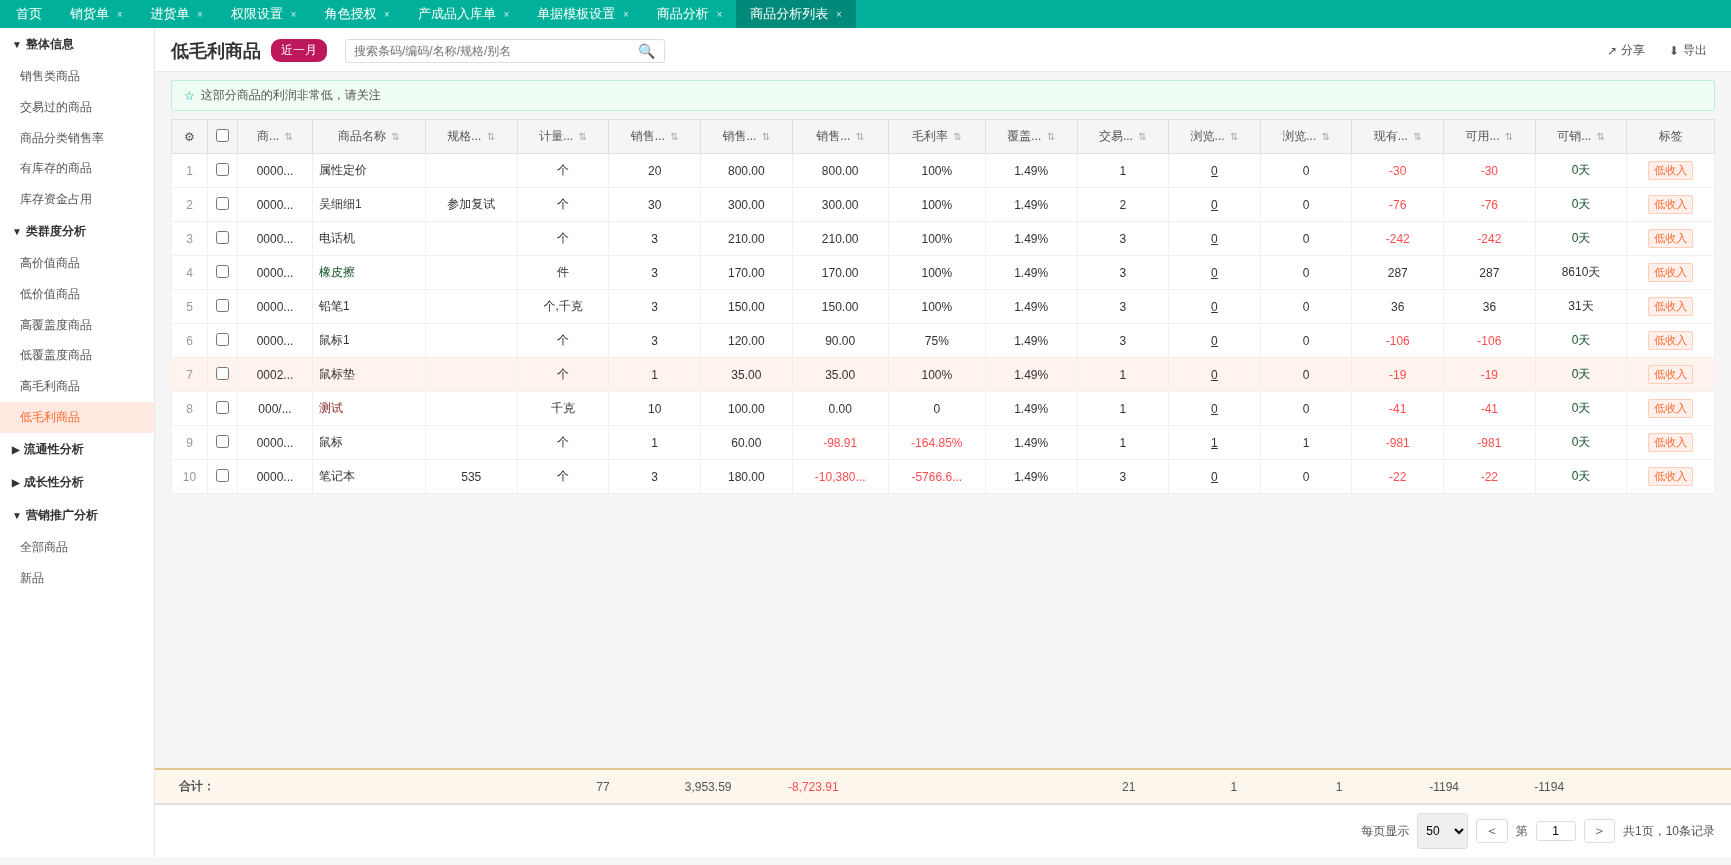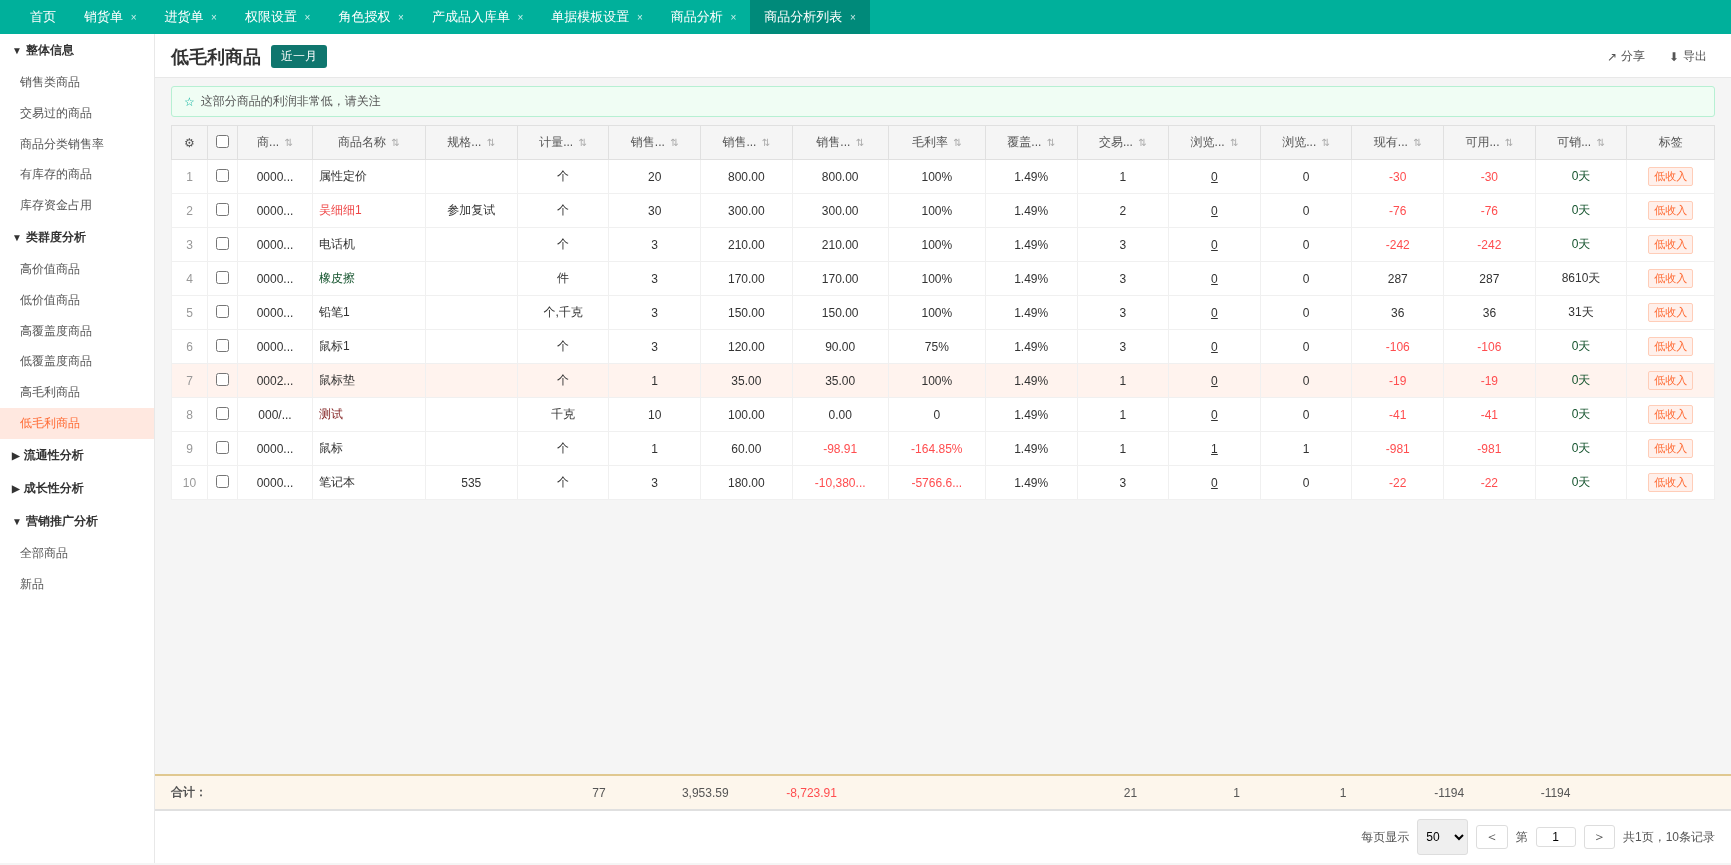--- a/index.html
+++ b/index.html
@@ -1,19 +1,19 @@
 <!DOCTYPE html>
 <html><head>
   <meta charset="utf-8">
   <style>
     * { margin: 0; padding: 0; box-sizing: border-box; }
     body { font-family: 'Microsoft YaHei', Arial, sans-serif; font-size: 12px; background: #f5f5f5; color: #333; width: 1731px; min-height: 865px; overflow-x: hidden; }
 
     
-    .top-nav { background: #00b09b; display: flex; align-items: center; height: 34px; padding: 0 16px; }
+    .top-nav { background: #00b09b; display: flex; align-items: center; height: 28px; padding: 0 2px; }
     .nav-item { color: #fff; padding: 0 14px; height: 36px; line-height: 36px; cursor: pointer; font-size: 13px; white-space: nowrap; }
     .nav-item.active { background: #008a7a; }
     .nav-close { font-size: 10px; margin-left: 4px; opacity: 0.8; }
 
     
     .main-layout { display: flex; height: calc(865px - 36px); }
 
     
     .sidebar { width: 155px; background: #fff; border-right: 1px solid #e8e8e8; overflow-y: auto; flex-shrink: 0; }
     .sidebar-group { }
@@ -21,21 +21,21 @@
     .sidebar-group-title .arrow { font-size: 10px; }
     .sidebar-item { padding: 7px 12px 7px 20px; color: #555; font-size: 12px; cursor: pointer; line-height: 1.4; }
     .sidebar-item.active { background: #ffe8e0; color: #ff6b35; }
 
     
     .content { flex: 1; overflow: hidden; display: flex; flex-direction: column; }
 
     
     .page-header { padding: 10px 16px 8px; display: flex; align-items: center; gap: 10px; background: #fff; border-bottom: 1px solid #e8e8e8; }
     .page-title { font-size: 18px; font-weight: bold; color: #333; }
-    .period-btn { background: #0f766e; color: #fff; border: none; border-radius: 3px; padding: 3px 10px; font-size: 12px; cursor: pointer; }
+    .period-btn { background: #be185d; color: #fff; border: none; border-radius: 9px; padding: 3px 10px; font-size: 12px; cursor: pointer; }
     .search-box { display: flex; align-items: center; border: 1px solid #ddd; border-radius: 3px; padding: 3px 8px; background: #fff; margin-left: 8px; flex: 1; max-width: 320px; }
     .search-box input { border: none; outline: none; font-size: 12px; color: #999; width: 100%; }
     .search-icon { color: #00b09b; font-size: 14px; cursor: pointer; }
     .header-actions { margin-left: auto; display: flex; gap: 8px; }
     .action-btn { display: flex; align-items: center; gap: 4px; color: #555; cursor: pointer; font-size: 12px; border: none; background: none; padding: 4px 8px; }
 
     
     .notice-bar { background: #f0fdf4; border: 1px solid #b7f0d3; margin: 8px 16px; padding: 6px 12px; border-radius: 3px; font-size: 12px; color: #555; display: flex; align-items: center; gap: 6px; }
     .notice-icon { color: #00b09b; }
 
@@ -49,21 +49,21 @@
     tbody tr.highlighted { background: #fff3ee; }
     tbody td { padding: 7px 6px; border: 1px solid #f0f0f0; text-align: center; color: #333; }
     tbody td.text-left { text-align: left; }
     .tag-badge { display: inline-block; background: #fff0eb; color: #ff6b35; border: 1px solid #ffcdb8; border-radius: 2px; padding: 1px 5px; font-size: 11px; }
     .red-text { color: #ff4d4f; }
     .orange-text { color: #14532d; }
     .underline-link { text-decoration: underline; cursor: pointer; color: #333; }
     .row-num { color: #999; }
 
     
-    .footer-total { background: #fdf6ec; border-top: 2px solid #e0c890; display: flex; align-items: center; padding: 8px 16px; font-size: 12px; color: #555; border-bottom: 1px solid #e0e0e0; }
+    .footer-total { background: #fdf6ec; border-top: 2px solid #e0c890; display: flex; align-items: center; padding: 8px 24px; font-size: 12px; color: #555; border-bottom: 1px solid #e0e0e0; }
     .total-label { font-weight: bold; margin-right: 20px; }
 
     
     .pagination-bar { display: flex; align-items: center; justify-content: flex-end; padding: 8px 16px; background: #fff; border-top: 1px solid #e0e0e0; gap: 8px; font-size: 12px; color: #555; }
     .page-size-select { border: 1px solid #ddd; border-radius: 3px; padding: 9px 4px; font-size: 12px; cursor: pointer; }
     .page-btn { border: 1px solid #ddd; background: #fff; padding: 2px 8px; border-radius: 3px; cursor: pointer; color: #555; }
     .page-input { border: 1px solid #ddd; border-radius: 3px; padding: 2px 6px; width: 40px; text-align: center; font-size: 12px; }
 
     
     input[type=checkbox] { cursor: pointer; }
@@ -161,20 +161,24 @@
       <div class="sidebar-item">全部商品</div>
       <div class="sidebar-item">新品</div>
     </div>
   </aside>
 
   <div class="content">
 
     <div class="page-header">
       <span class="page-title">低毛利商品</span>
       <button class="period-btn">近一月</button>
+      <div class="search-box">
+        <input type="text" placeholder="搜索条码/编码/名称/规格/别名" style="">
+        <span class="search-icon">🔍</span>
+      </div>
       <div class="header-actions">
         <button class="action-btn">
           <span>↗</span>
           <span>分享</span>
         </button>
         <button class="action-btn">
           <span>⬇</span>
           <span>导出</span>
         </button>
       </div>
@@ -278,21 +282,21 @@
     <td>0</td>
     <td class="red-text">-30</td>
     <td class="red-text">-30</td>
     <td class="orange-text">0天</td>
     <td><span class="tag-badge">低收入</span></td>
   </tr>
             <tr>
     <td class="row-num">2</td>
     <td><input type="checkbox" style=""></td>
     <td>0000...</td>
-    <td class="text-left" style="cursor:pointer; color:#ef4444;">吴细细1</td>
+    <td class="text-left" style="cursor:pointer; color:#404040;">吴细细1</td>
     <td>参加复试</td>
     <td>个</td>
     <td>30</td>
     <td>300.00</td>
     <td>300.00</td>
     <td>100%</td>
     <td>1.49%</td>
     <td>2</td>
     <td class="underline-link">0</td>
     <td>0</td>

